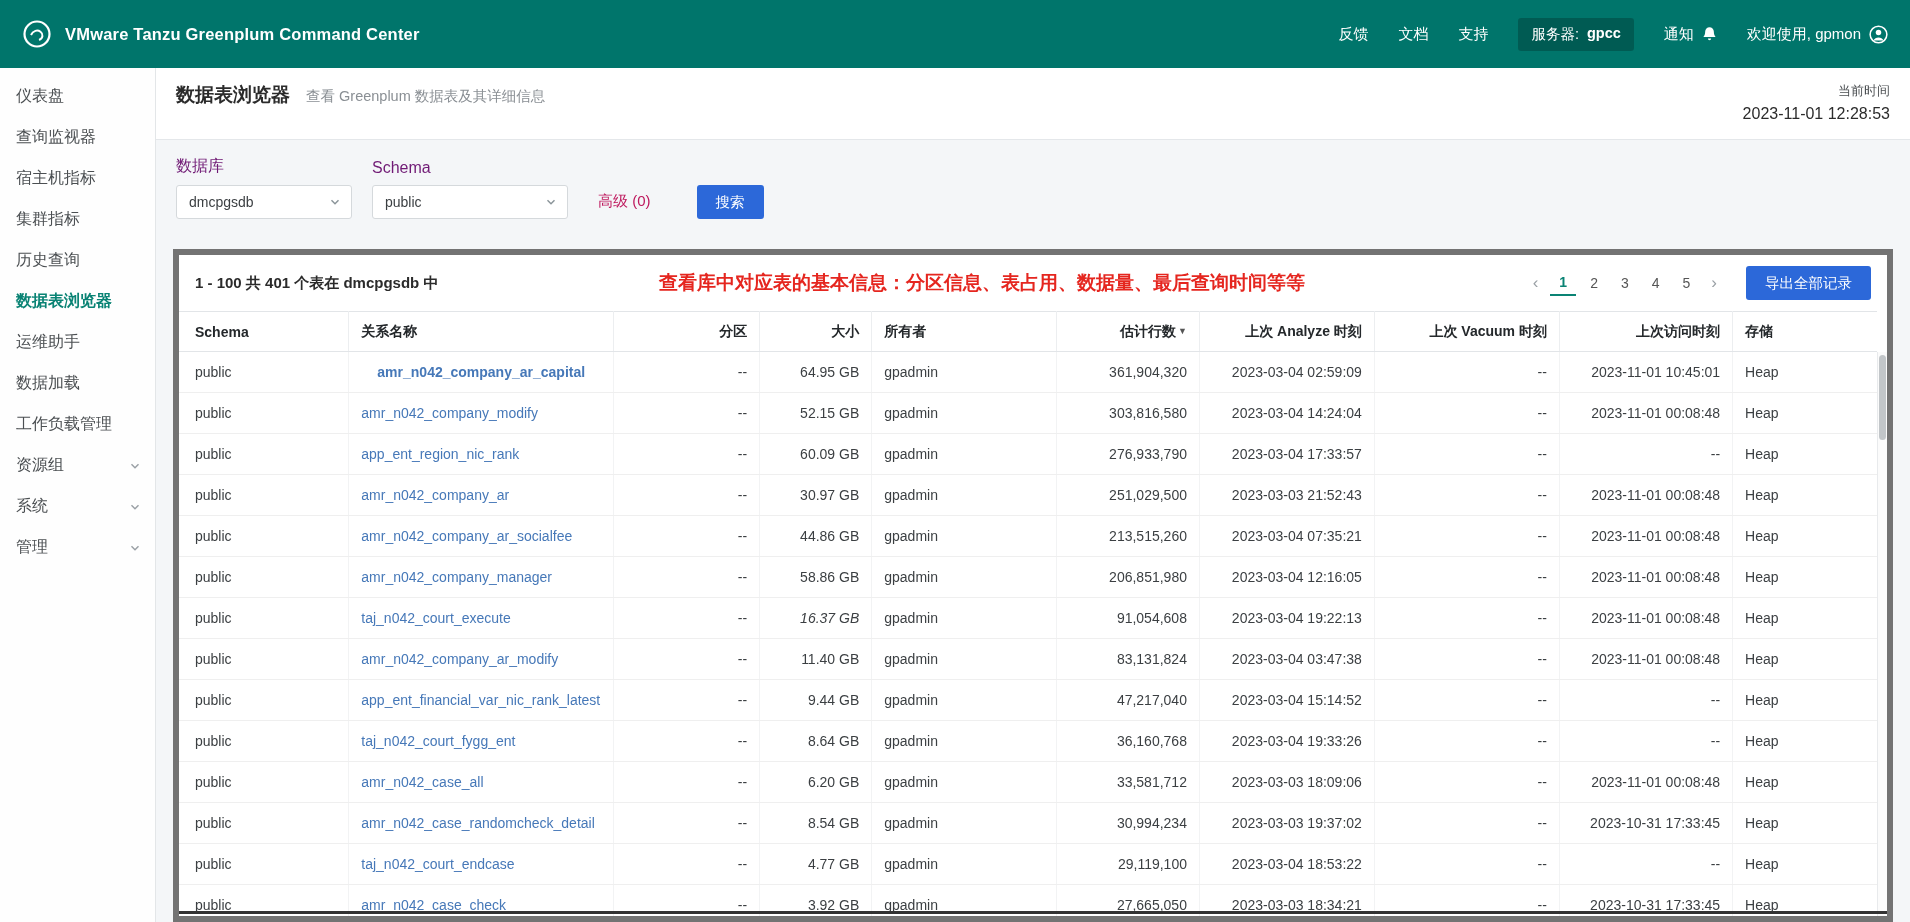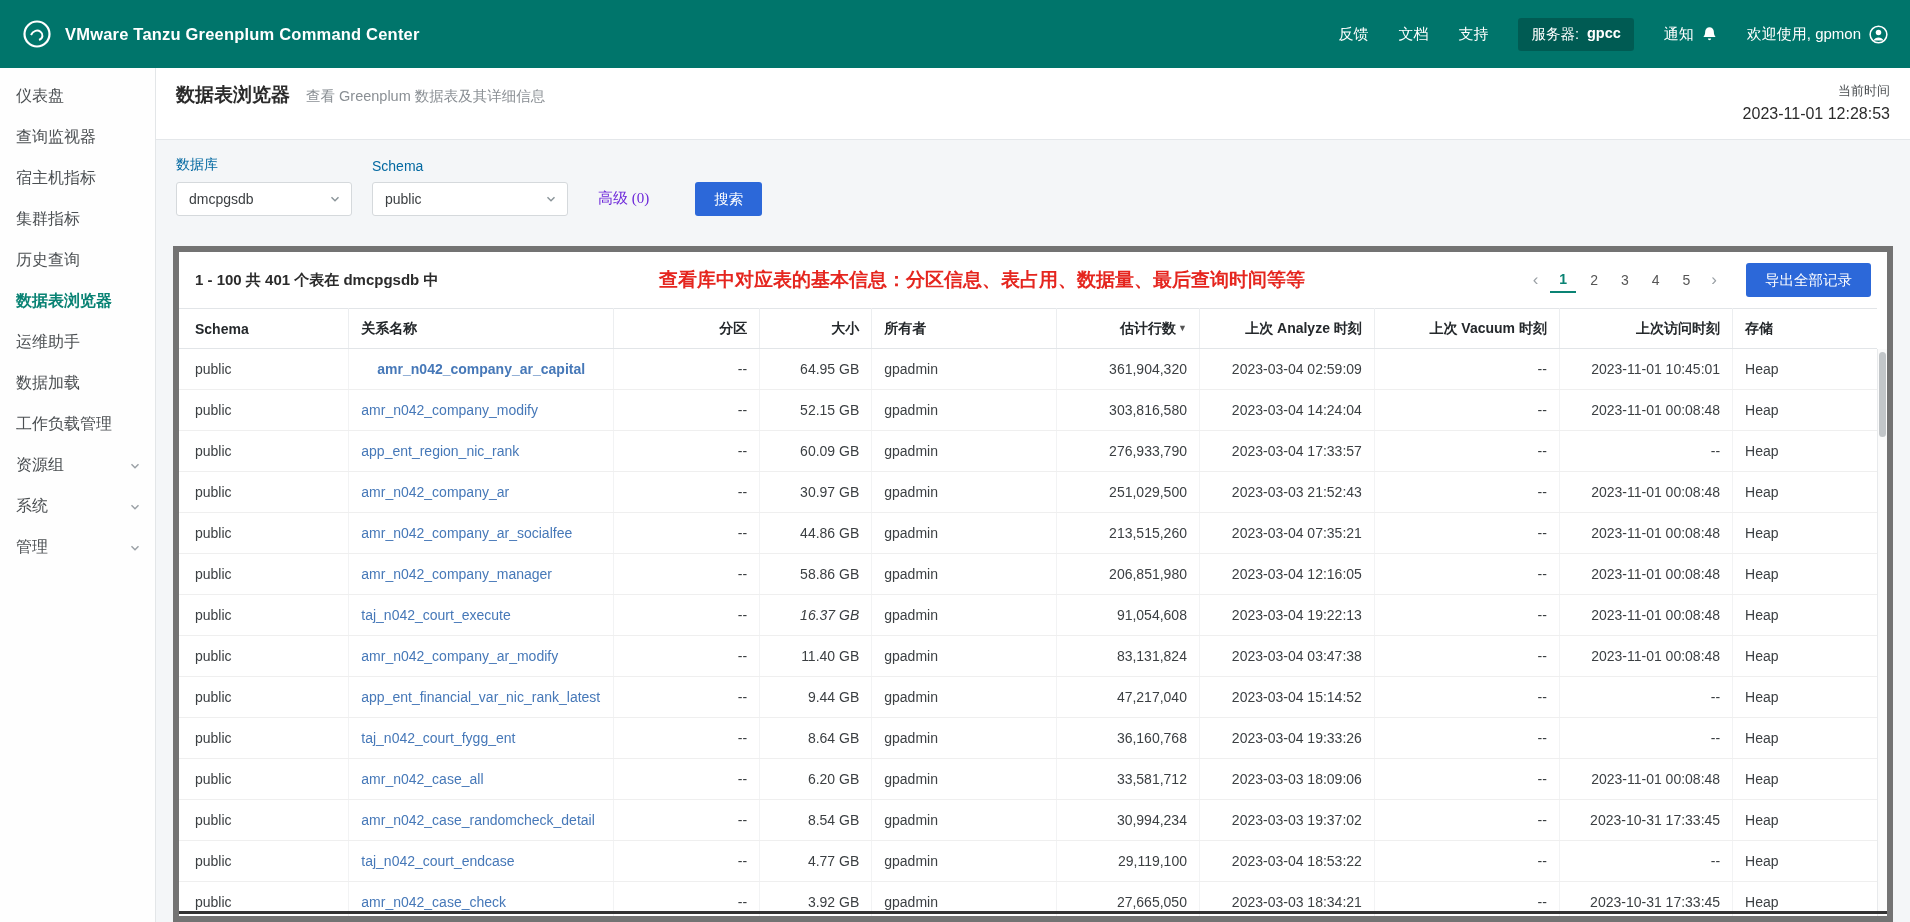--- a/index.html
+++ b/index.html
@@ -31,25 +31,25 @@
   .title-row { display:flex; align-items:baseline; gap:16px; }
   .page-title { font-size:19px; font-weight:700; color:#2b2b2b; }
   .page-subtitle { font-size:14.5px; color:#8a8f94; }
   .time-block { margin-left:auto; text-align:right; }
   .time-label { font-size:13px; color:#4b4f52; }
   .time-value { font-size:16px; color:#2b2b2b; margin-top:5px; }
 
   
   .filters { padding:16px 20px 0; display:flex; align-items:flex-end; }
   .field { margin-right:20px; }
-  .field-label { display:block; font-size:14px; color:#0369a1; margin-bottom:8px; }
+  .field-label { display:block; font-size:16px; color:#701a75; margin-bottom:8px; }
   .select { height:34px; background:#fff; border:1px solid #d5d9dc; border-radius:3px; display:flex; align-items:center; justify-content:space-between; padding:0 10px 0 12px; font-size:14px; color:#3b3f42; cursor:pointer; }
   .select.db { width:176px; }
   .select.schema { width:196px; }
-  .advanced { color:#6d28d9; font-size:15px; margin:0 0 8px 10px; cursor:pointer; white-space:nowrap;font-family:Liberation Serif, serif; }
+  .advanced { color:#be185d; font-size:15px; margin:0 0 8px 10px; cursor:pointer; white-space:nowrap; }
   .btn-primary { background:#2c68d9; color:#fff; border:none; border-radius:3px; height:34px; padding:0 19px; font-size:14.5px; cursor:pointer; white-space:nowrap; }
   .search-btn { margin-left:46px; }
 
   
   .card { margin:30px 17px 0; background:#fff; border:6px solid #737373; flex:1; display:flex; flex-direction:column; position:relative; min-height:0; overflow:hidden; }
   .card-header { display:flex; align-items:center; padding:11px 16px; gap:12px; }
   .summary { font-size:15px; font-weight:700; color:#2b2b2b; white-space:nowrap; }
   .annotation { flex:1; text-align:center; color:#e5261f; font-size:19px; font-weight:700; white-space:nowrap; overflow:hidden; }
   .pagination { display:flex; align-items:center; gap:5px; font-size:14px; color:#555; flex:none; }
   .pg-num { padding:3px 9px 4px; cursor:pointer; }

